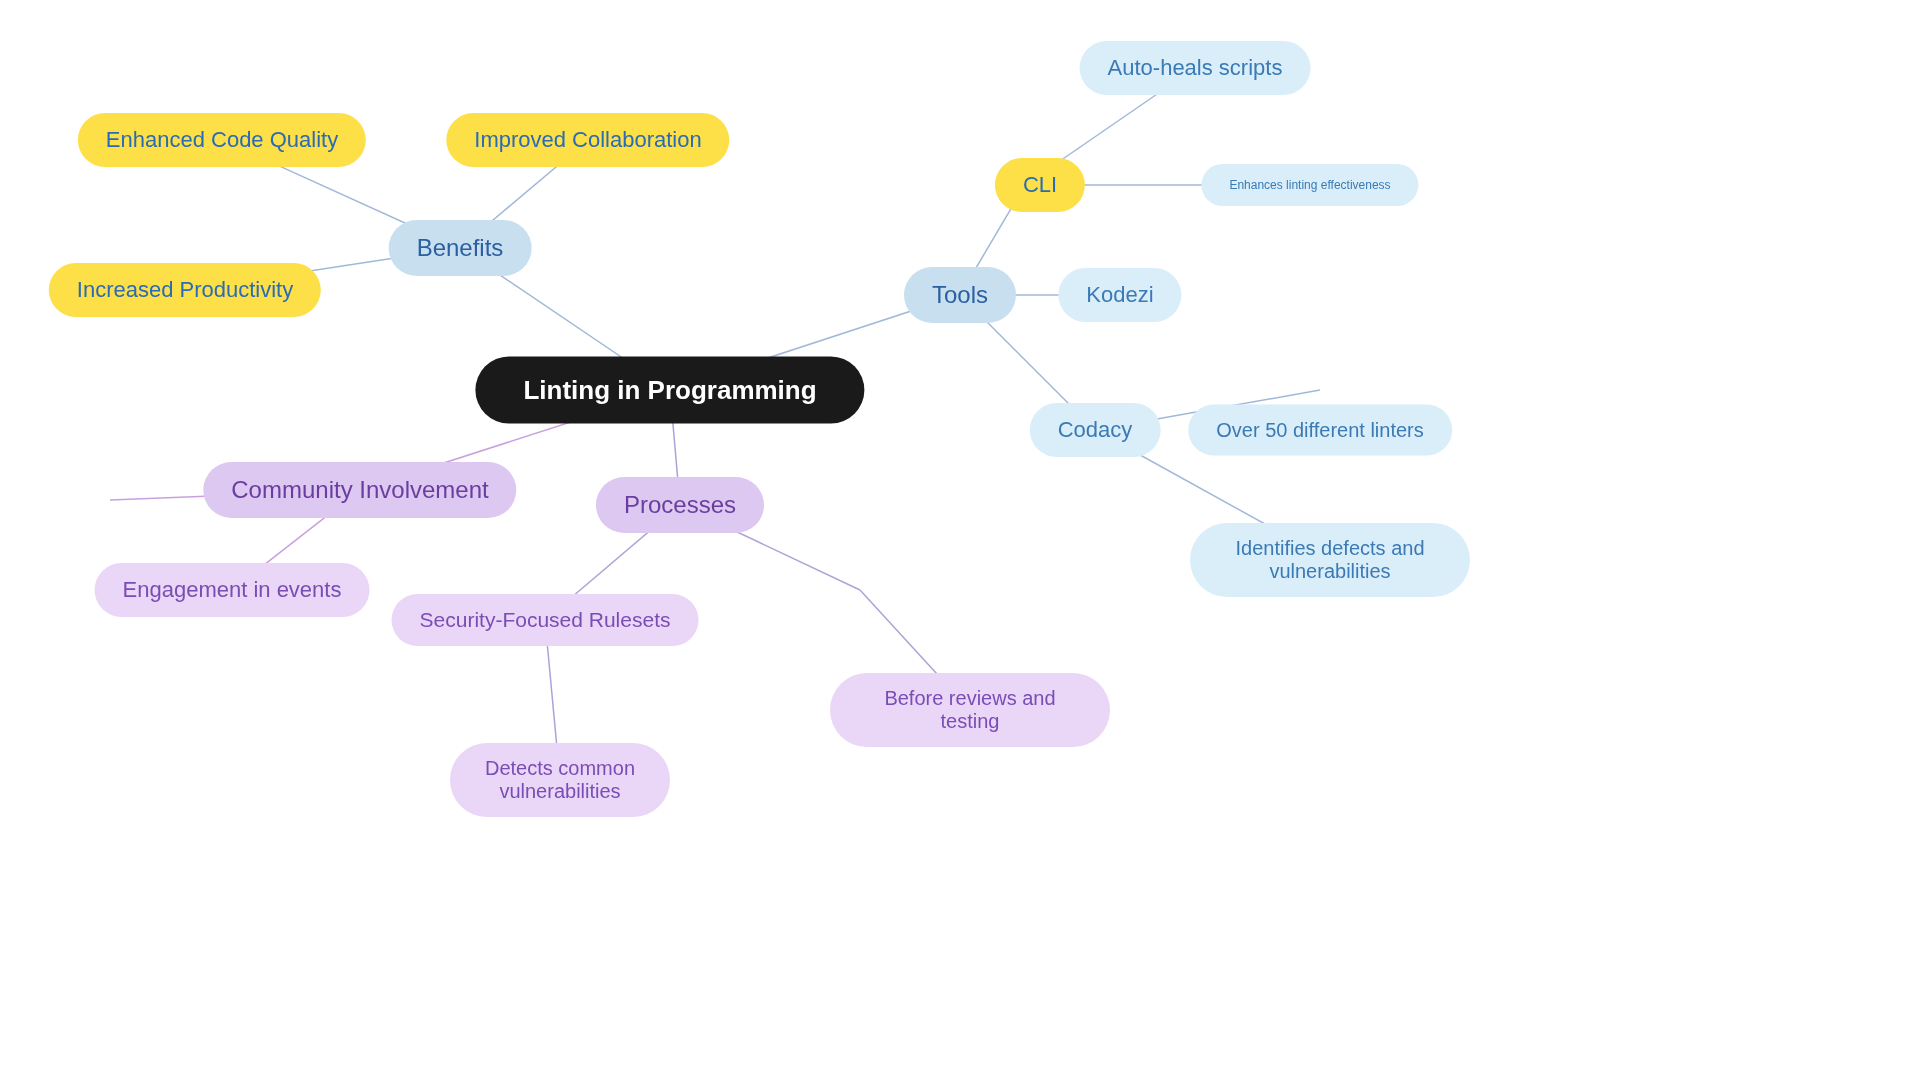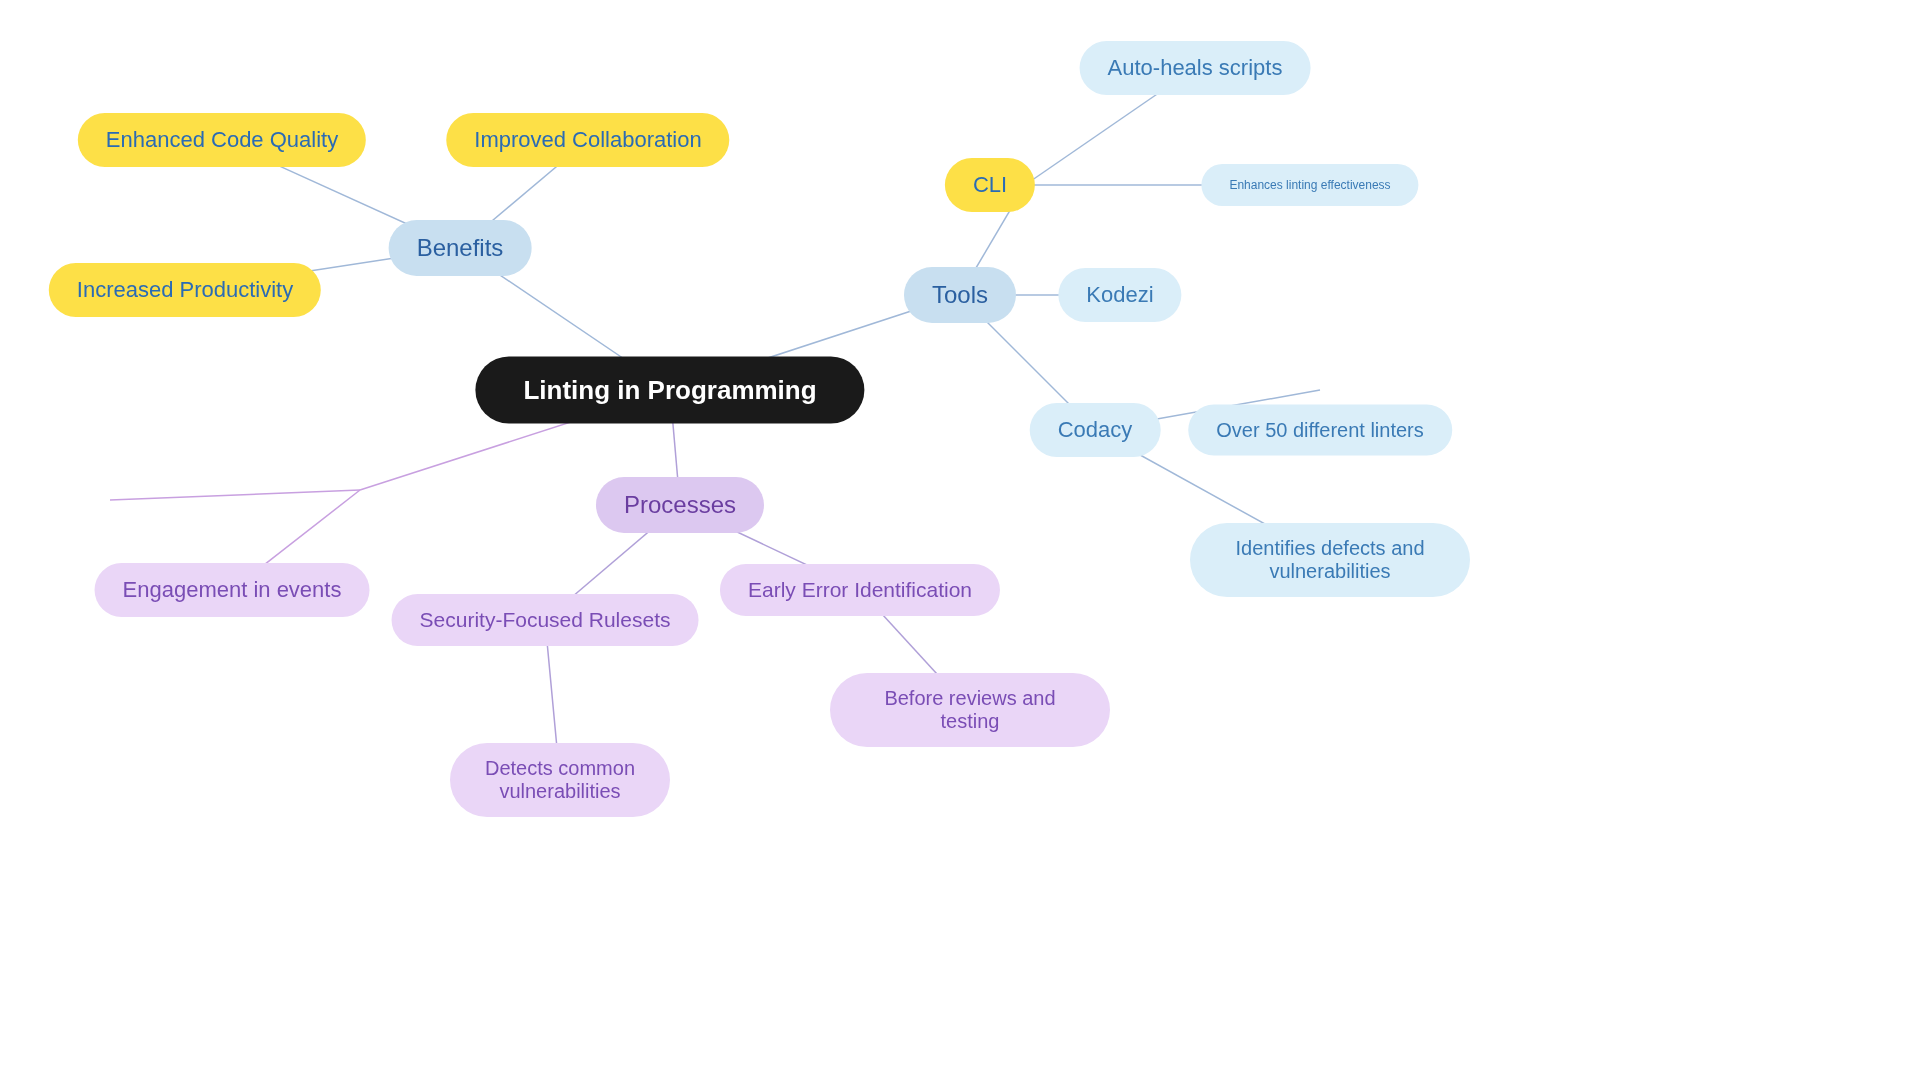--- a/index.html
+++ b/index.html
@@ -103,26 +103,26 @@
       <line x1="670" y1="390" x2="360" y2="490" stroke="#c8a0e0" stroke-width="1.5"></line>
       <line x1="360" y1="490" x2="110" y2="500" stroke="#c8a0e0" stroke-width="1.5"></line>
       <line x1="360" y1="490" x2="232" y2="590" stroke="#c8a0e0" stroke-width="1.5"></line>
     </svg>
 <div class="node node-central" style="left: 670px; top: 390px;">Linting in Programming</div>
     <div class="node node-blue node-category-blue" style="left: 460px; top: 248px;">Benefits</div>
     <div class="node node-blue" style="left: 222px; top: 140px;">Enhanced Code Quality</div>
     <div class="node node-blue" style="left: 588px; top: 140px;">Improved Collaboration</div>
     <div class="node node-blue" style="left: 185px; top: 290px;">Increased Productivity</div>
     <div class="node node-blue node-category-blue" style="left: 960px; top: 295px;">Tools</div>
-    <div class="node node-blue" style="left: 990px; top: 185px;">CLI</div>
+    <div class="node node-blue" style="left: 1040px; top: 185px;">CLI</div>
     <div class="node node-lightblue" style="left: 1195px; top: 68px;">Auto-heals scripts</div>
     <div class="node node-lightblue" style="left: 1310px; top: 185px; max-width: 280px; font-size: 12px;">Enhances linting effectiveness</div>
     <div class="node node-lightblue" style="left: 1120px; top: 295px;">Kodezi</div>
     <div class="node node-lightblue" style="left: 1095px; top: 430px;">Codacy</div>
     <div class="node node-lightblue" style="left: 1320px; top: 390px; font-size: 20px; margin-top: 40px;">Over 50 different linters</div>
     <div class="node node-lightblue" style="left: 1330px; top: 560px; max-width: 280px; font-size: 20px;">Identifies defects and vulnerabilities</div>
     <div class="node node-purple node-category-purple" style="left: 680px; top: 505px;">Processes</div>
     <div class="node node-lightpurple" style="left: 545px; top: 620px; font-size: 21px;">Security-Focused Rulesets</div>
     <div class="node node-lightpurple" style="left: 560px; top: 780px; max-width: 220px; font-size: 20px;">Detects common vulnerabilities</div>
-    <div class="node node-lightpurple" style="left: 860px; top: 590px; font-size: 21px;">Early Error Identification</div>
     <div class="node node-lightpurple" style="left: 970px; top: 710px; max-width: 280px; font-size: 20px;">Before reviews and testing</div>
+    <div class="node node-purple node-category-purple" style="left: 360px; top: 490px;">Community Involvement</div>
     <div class="node node-lightpurple" style="left: 232px; top: 590px;">Engagement in events</div>
   </div>
 
 </body></html>

